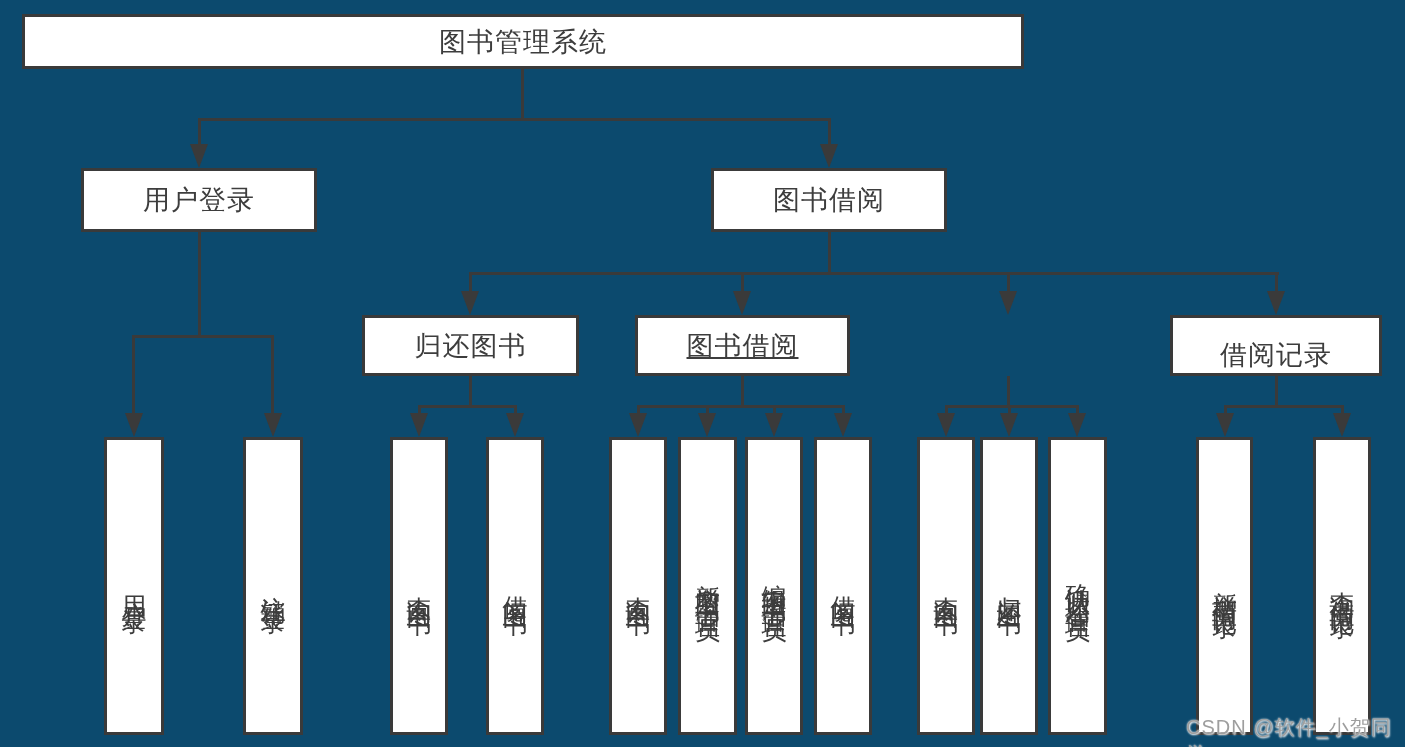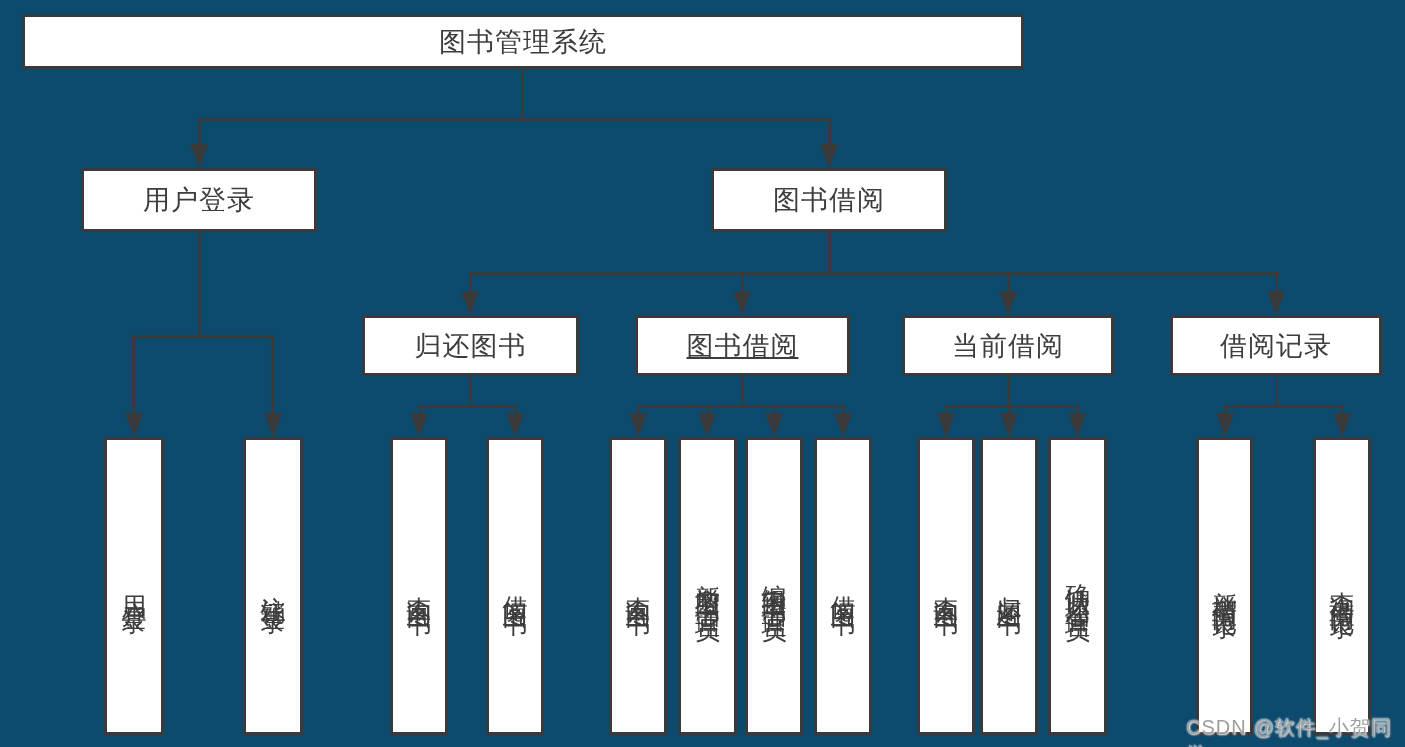--- a/index.html
+++ b/index.html
@@ -18,21 +18,21 @@
   .arr{position:absolute;width:0;height:0;border-left:9px solid transparent;
        border-right:9px solid transparent;border-top:24px solid #3a3a3a;}
 
   
   #n-root   {left:22px;  top:14px;  width:1002px; height:55px;}
   #n-login  {left:81px;  top:168px; width:236px;  height:64px;}
   #n-mgmt   {left:711px; top:168px; width:236px;  height:64px;}
   #n-newbook{left:362px; top:315px; width:217px;  height:61px;}
   #n-borrow {left:635px; top:315px; width:215px;  height:61px;text-decoration:underline;}
   #n-current{left:902px; top:315px; width:212px;  height:61px;}
-  #n-records{left:1170px;top:315px; width:212px;  height:61px;}
+  #n-records{left:1170px;top:315px; width:212px;  height:61px;align-items:flex-end;}
 
   .leaf{top:437px;height:298px;}
   #l-userlogin {left:104px; width:60px;}
   #l-logout    {left:243px; width:60px;}
   #l-nb-query  {left:390px; width:58px;}
   #l-nb-borrow {left:486px; width:58px;}
   #l-bw-query  {left:609px; width:58px;}
   #l-bw-add    {left:678px; width:59px;}
   #l-bw-edit   {left:745px; width:58px;}
   #l-bw-borrow {left:814px; width:58px;}
@@ -60,23 +60,20 @@
   </div>
   <div class="box hbox" id="n-mgmt">
     <span>图书借阅</span>
   </div>
 
   <div class="box hbox" id="n-newbook">
     <span>归还图书</span>
   </div>
   <div class="box hbox" id="n-borrow">
     <span>图书借阅</span>
-  </div>
-  <div class="box hbox" id="n-current">
-    <span>当前借阅</span>
   </div>
   <div class="box hbox" id="n-records">
     <span>借阅记录</span>
   </div>
 
   <div class="box vbox leaf" id="l-userlogin">
     <span>用户登录</span>
   </div>
   <div class="box vbox leaf" id="l-logout">
     <span>注销登录</span>

